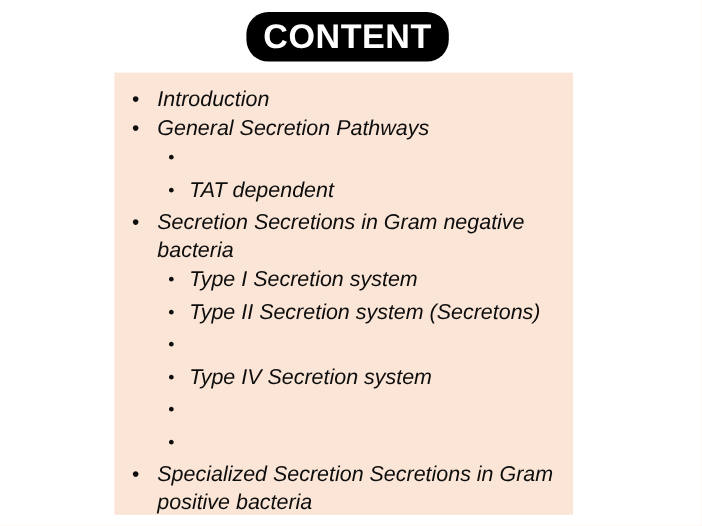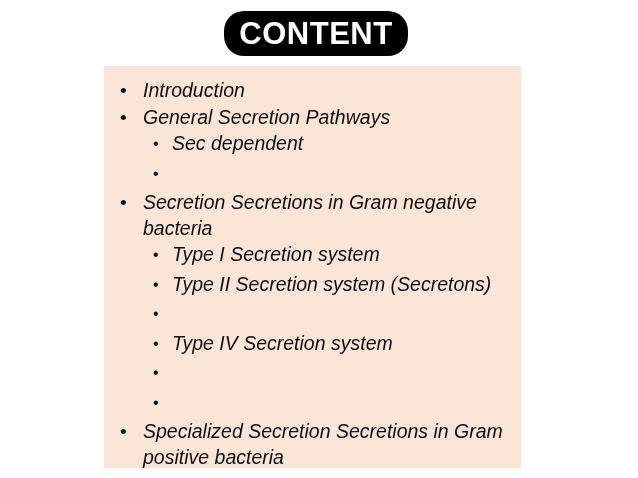--- a/index.html
+++ b/index.html
@@ -104,24 +104,24 @@
       <li class="bullet-item level-1">
         <span class="bullet-mark">•</span>
         <span class="bullet-text">Introduction</span>
       </li>
       <li class="bullet-item level-1">
         <span class="bullet-mark">•</span>
         <span class="bullet-text">General Secretion Pathways</span>
       </li>
       <li class="bullet-item level-2">
         <span class="bullet-mark">•</span>
-        <span class="bullet-text">Sec dependent</span>
       </li>
       <li class="bullet-item level-2">
         <span class="bullet-mark">•</span>
+        <span class="bullet-text">TAT dependent</span>
       </li>
       <li class="bullet-item level-1">
         <span class="bullet-mark">•</span>
         <span class="bullet-text">Secretion Secretions in Gram negative bacteria</span>
       </li>
       <li class="bullet-item level-2">
         <span class="bullet-mark">•</span>
         <span class="bullet-text">Type I Secretion system</span>
       </li>
       <li class="bullet-item level-2">

